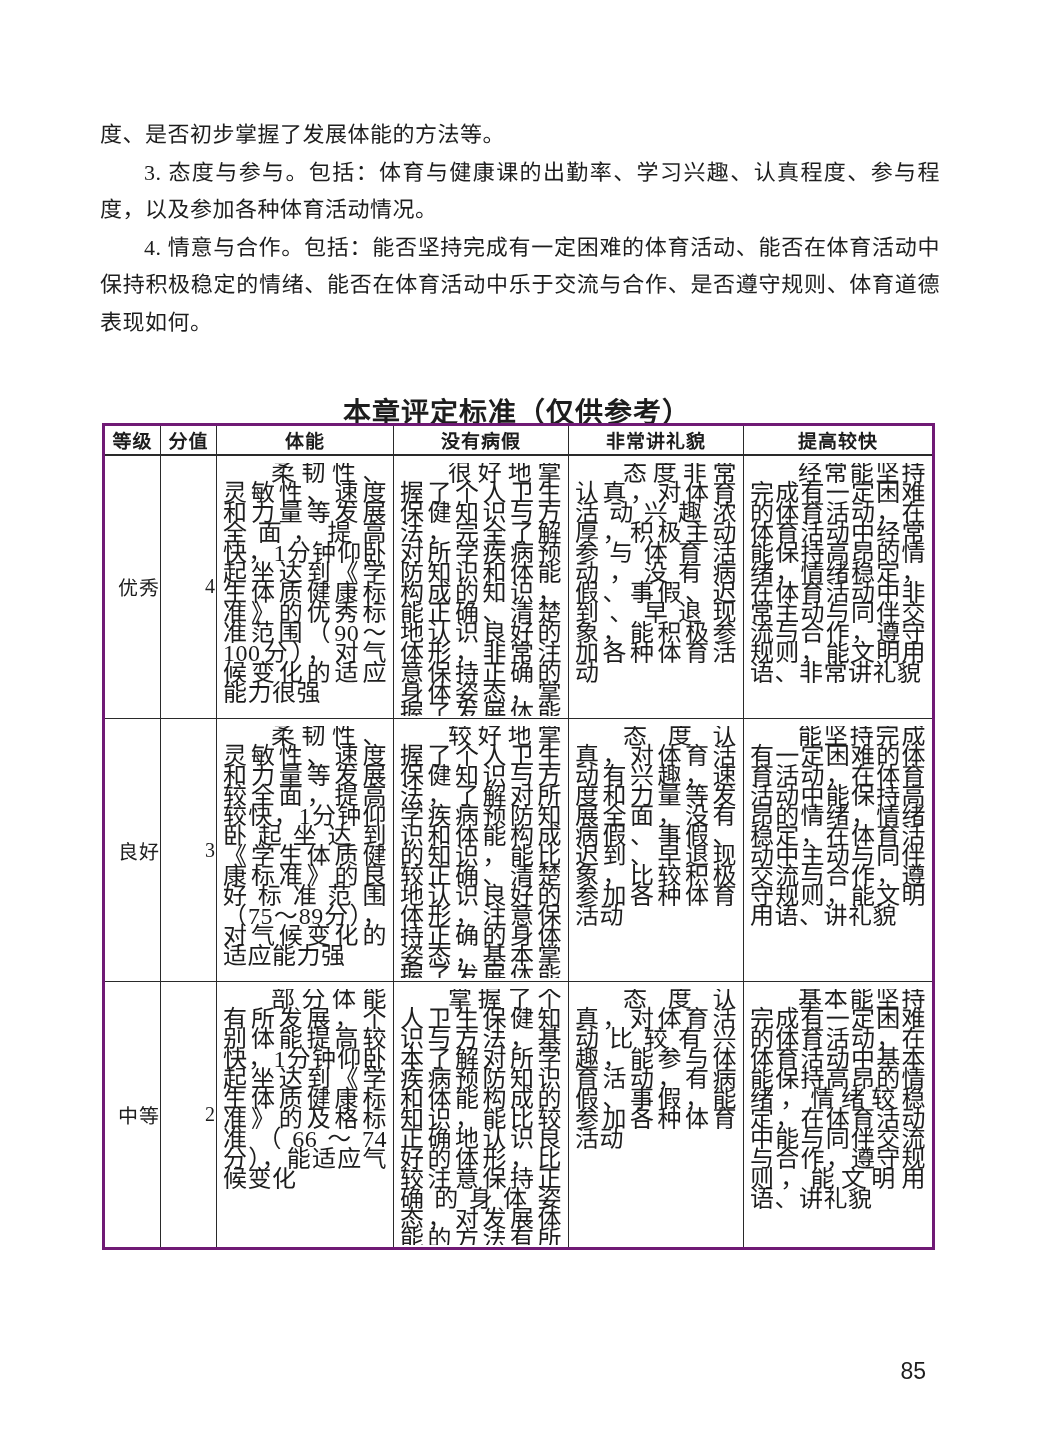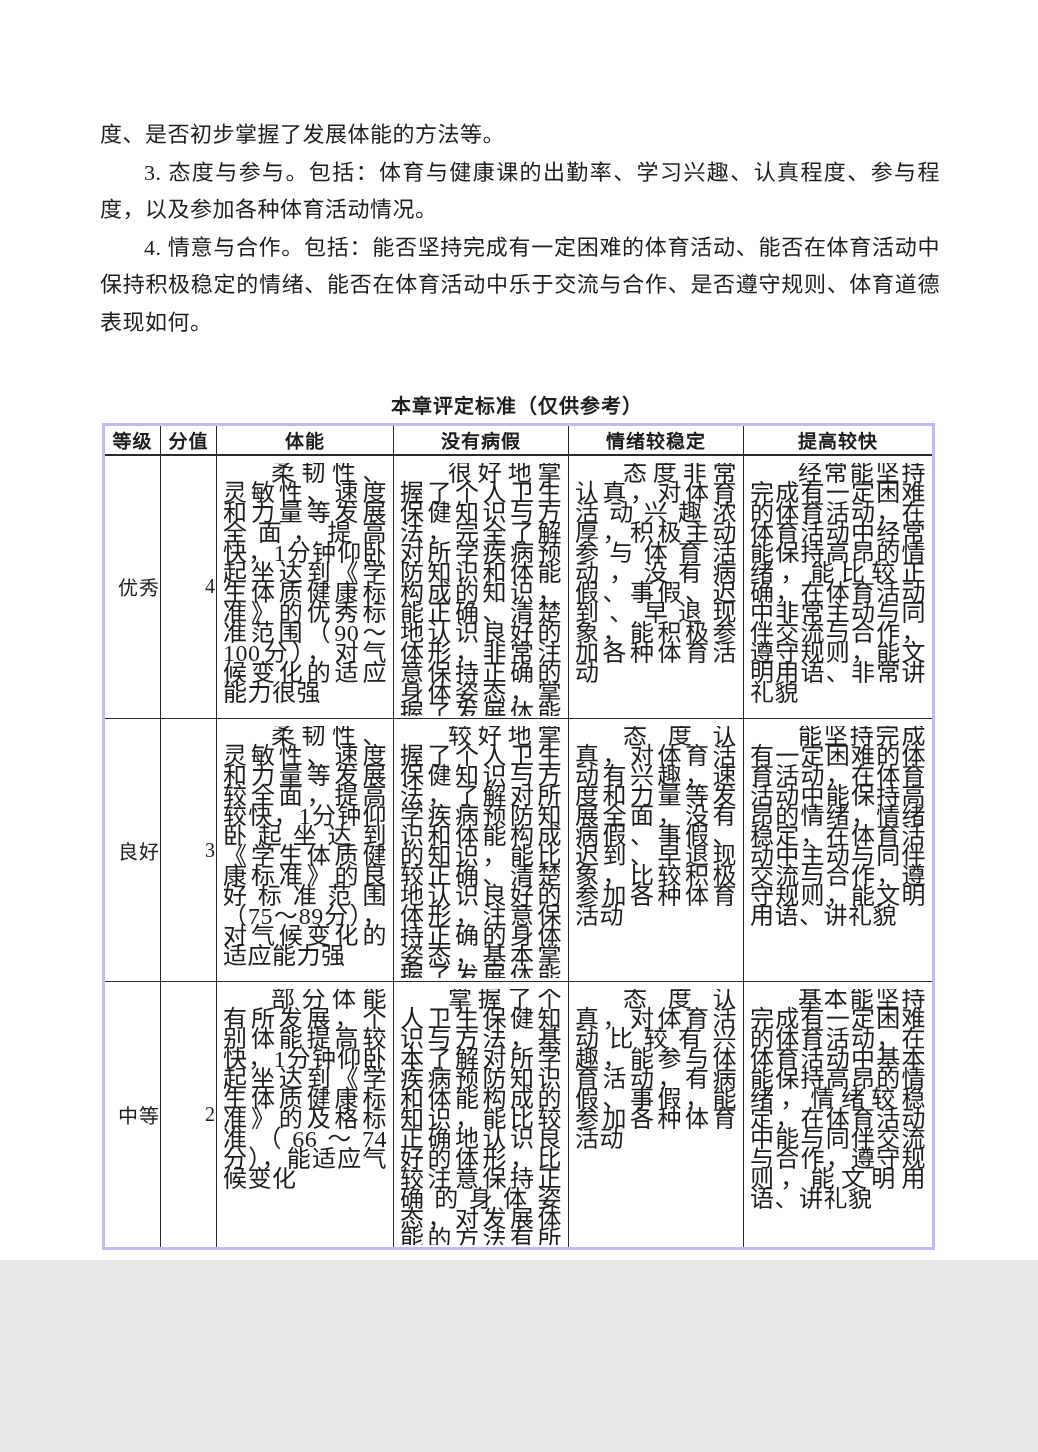--- a/index.html
+++ b/index.html
@@ -1,20 +1,20 @@
 <!DOCTYPE html>
 <html lang="zh-CN"><head>
 <meta charset="utf-8">
 <style>
   * { margin: 0; padding: 0; box-sizing: border-box; }
   html, body { background: #e8e8e8; }
   .page {
     position: relative;
     width: 1038px;
-    height: 1260px;
+    height: 1452px;
     margin: 0 auto;
     background: #ffffff;
     color: #1d1d1d;
     font-family: "Liberation Serif", "DejaVu Serif", serif;
     overflow: hidden;
     text-decoration: underline;
   }
 
   
   .body-text {
@@ -41,35 +41,35 @@
     letter-spacing: 2px;
   }
 
   
   .table-title {
     position: absolute;
     top: 390px;
     left: 102px;
     width: 830px;
     text-align: center;
-    font-size: 20px;
+    font-size: 28px;
     font-weight: 700;
     font-family: "Liberation Sans", "DejaVu Sans", sans-serif;
     letter-spacing: 1px;
   }
 
   
   table.rating {
     position: absolute;
     top: 423px;
     left: 102px;
     width: 830px;
     border-collapse: collapse;
     table-layout: fixed;
-    border: 3px solid #c4b5fd;
+    border: 3px solid #701a75;
   }
   table.rating th, table.rating td {
     border: 1.5px solid #2a2a2a;
   }
   table.rating th {
     height: 30px;
     font-family: "Liberation Sans", "DejaVu Sans", sans-serif;
     font-weight: 700;
     font-size: 19px;
     text-align: center;
@@ -134,39 +134,39 @@
       <col style="width:175px">
       <col style="width:175px">
       <col style="width:190px">
     </colgroup>
     <thead>
       <tr>
         <th>等级</th>
         <th>分值</th>
         <th>体能</th>
         <th>没有病假</th>
-        <th>情绪较稳定</th>
+        <th>非常讲礼貌</th>
         <th>提高较快</th>
       </tr>
     </thead>
     <tbody>
       <tr class="r1">
         <td class="c-grade">优秀</td>
         <td class="c-score">4</td>
         <td class="c-text">
             <div class="ct">柔韧性、灵敏性、速度和力量等发展全面，提高快，1分钟仰卧起坐达到《学生体质健康标准》的优秀标准范围（90～100分），对气候变化的适应能力很强</div>
           </td>
         <td class="c-text">
             <div class="ct">很好地掌握了个人卫生保健知识与方法，完全了解对所学疾病预防知识和体能构成的知识，能正确、清楚地认识良好的体形，非常注意保持正确的身体姿态，掌握了发展体能的方法</div>
           </td>
         <td class="c-text">
             <div class="ct">态度非常认真，对体育活动兴趣浓厚，积极主动参与体育活动，没有病假、事假、迟到、早退现象，能积极参加各种体育活动</div>
           </td>
         <td class="c-text">
-            <div class="ct">经常能坚持完成有一定困难的体育活动，在体育活动中经常能保持高昂的情绪，能比较正确，在体育活动中非常主动与同伴交流与合作，遵守规则，能文明用语、非常讲礼貌</div>
+            <div class="ct">经常能坚持完成有一定困难的体育活动，在体育活动中经常能保持高昂的情绪，情绪稳定，在体育活动中非常主动与同伴交流与合作，遵守规则，能文明用语、非常讲礼貌</div>
           </td>
       </tr>
       <tr class="r2">
         <td class="c-grade">良好</td>
         <td class="c-score">3</td>
         <td class="c-text">
             <div class="ct">柔韧性、灵敏性、速度和力量等发展较全面，提高较快，1分钟仰卧起坐达到《学生体质健康标准》的良好标准范围（75～89分），对气候变化的适应能力强</div>
           </td>
         <td class="c-text">
             <div class="ct">较好地掌握了个人卫生保健知识与方法，了解对所学疾病预防知识和体能构成的知识，能比较正确、清楚地认识良好的体形，注意保持正确的身体姿态，基本掌握了发展体能的方法</div>

